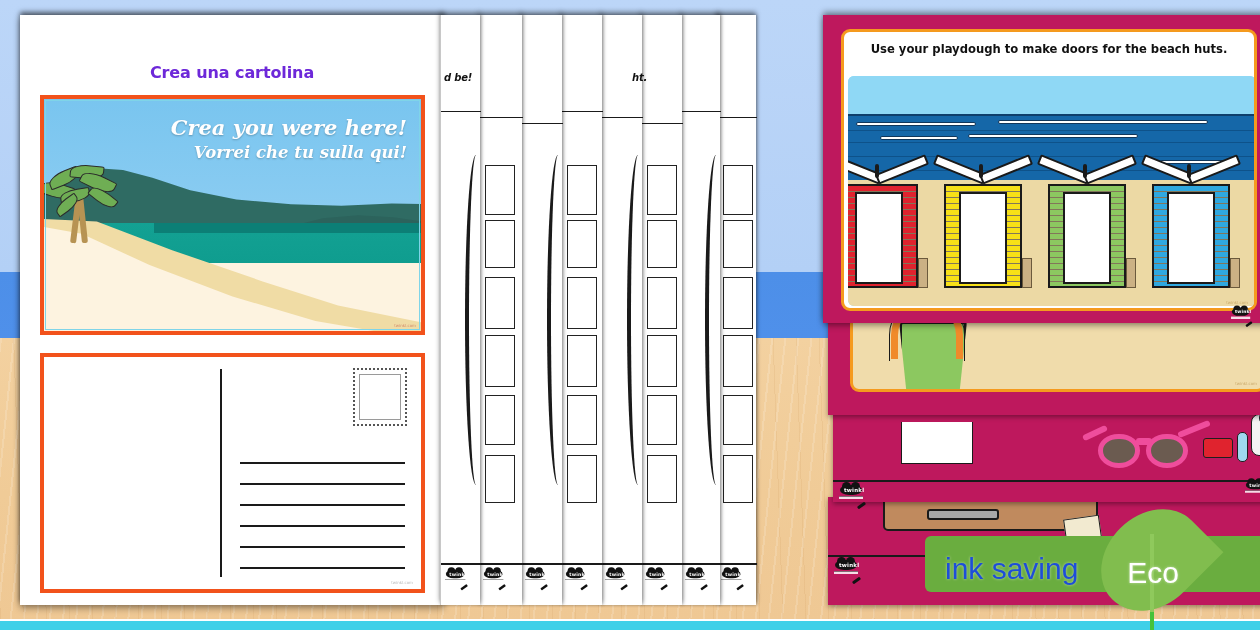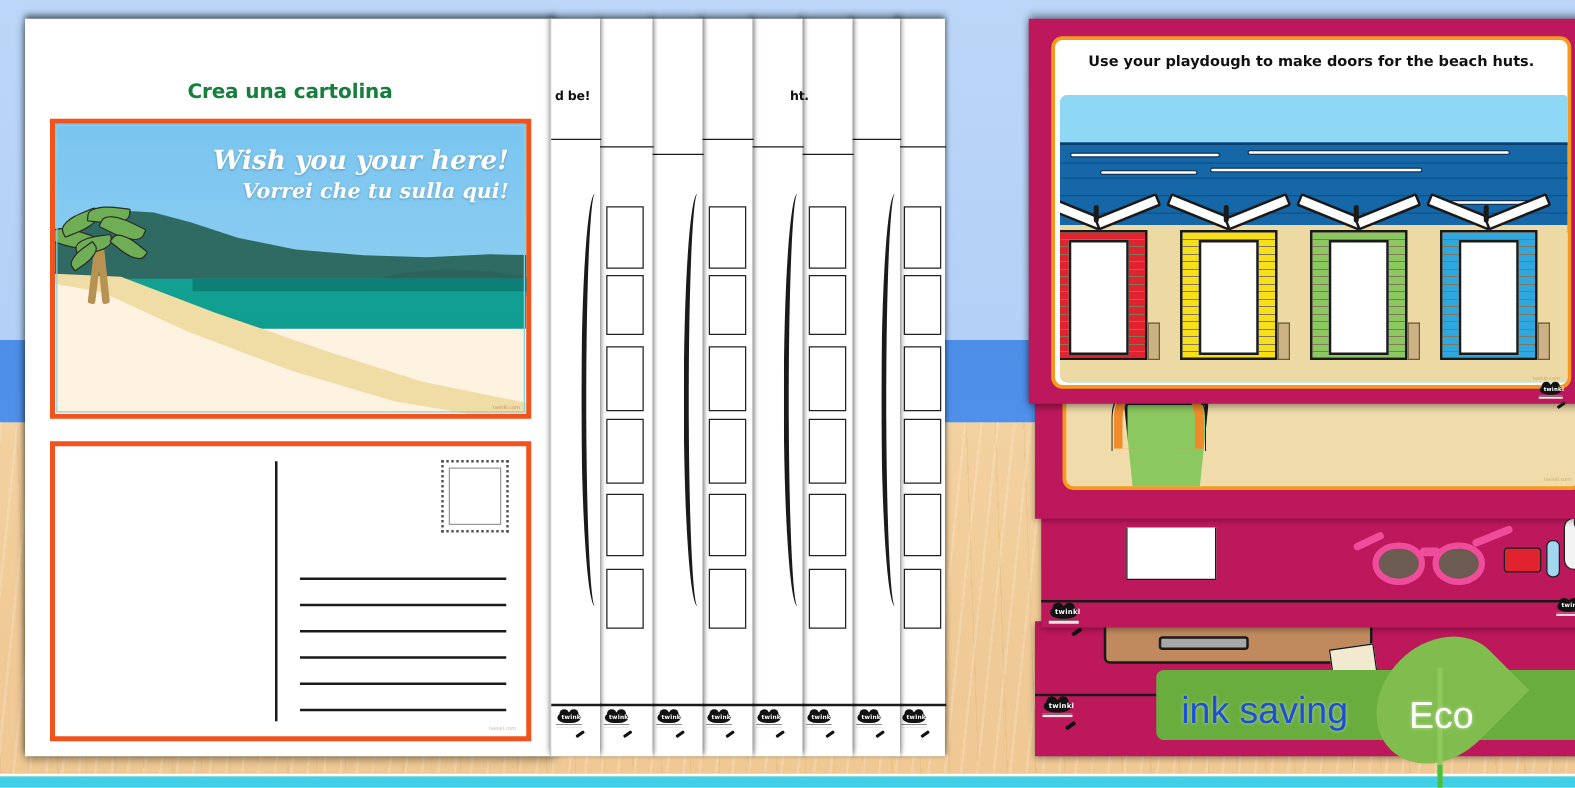--- a/index.html
+++ b/index.html
@@ -37,21 +37,21 @@
   .sheet-top-shadow { box-shadow: 0 -3px 5px rgba(0,0,0,.55), 0 3px 7px rgba(0,0,0,.4); }
 
   
   .fan-sheet {
     position:absolute; top:15px; height:590px; background:#fff;
     border-left:1px solid #c8c8c8;
     box-shadow: 1px 0 3px rgba(0,0,0,.28), 0 -3px 5px rgba(0,0,0,.45);
   }
   .fan-text {
     position:absolute; font-weight:bold; font-size:10px; color:#111;
-    font-family:"DejaVu Sans", sans-serif; letter-spacing:-.2px;
+    font-family:"DejaVu Sans", sans-serif; letter-spacing:-.2px;font-style:italic;
   }
   .fan-rule { position:absolute; background:#1a1a1a; }
   .fan-box  { position:absolute; border:1.3px solid #222; background:#fff; }
 
   
   .twinkl {
     position:absolute; width:26px; height:22px;
   }
   .twinkl .cloud{
     position:absolute; left:1px; top:1px; width:22px; height:10px;
@@ -81,21 +81,21 @@
   #main-sheet { left:20px; top:15px; width:424px; height:590px; }
 
   #pc-title-en {
     position:absolute; left:0; top:24px; width:100%; text-align:center;
     font-family:"DejaVu Sans", sans-serif; font-weight:bold;
     font-size:19.5px; color:#111; letter-spacing:-.2px;
   }
   #pc-title-it {
     position:absolute; left:0; top:48px; width:100%; text-align:center;
     font-family:"DejaVu Sans", sans-serif; font-weight:bold;
-    font-size:16px; color:#15803d; letter-spacing:-.1px;
+    font-size:16px; color:#6d28d9; letter-spacing:-.1px;
   }
 
   
   #pc-front {
     position:absolute; left:20px; top:80px; width:385px; height:240px;
     border:4px solid #f2521b; background:#fdf3e0; overflow:hidden;
   }
   #pc-front .inner-line{ position:absolute; inset:1px; border:1.5px solid #7fd4e8; pointer-events:none; z-index:6;}
   .pf-sky  { position:absolute; left:0; top:0; width:100%; height:130px;
              background:linear-gradient(#79c5ef,#8dcdf2); }
@@ -469,21 +469,21 @@
       <div class="pf-palm-trunk" style="left:38px; top:92px; width:6px; height:52px; transform:rotate(-6deg);"></div>
       <div class="pf-leaf" style="left:-4px;  top:84px; width:34px; height:15px; transform:rotate(18deg);"></div>
       <div class="pf-leaf" style="left:4px;   top:72px; width:32px; height:14px; transform:rotate(-22deg);"></div>
       <div class="pf-leaf" style="left:26px;  top:66px; width:34px; height:14px; transform:rotate(6deg);"></div>
       <div class="pf-leaf" style="left:36px;  top:76px; width:36px; height:15px; transform:rotate(26deg);"></div>
       <div class="pf-leaf" style="left:16px;  top:90px; width:30px; height:13px; transform:rotate(-8deg);"></div>
       <div class="pf-leaf" style="left:44px;  top:92px; width:30px; height:13px; transform:rotate(38deg);"></div>
       <div class="pf-leaf" style="left:10px;  top:100px; width:26px; height:12px; transform:rotate(-36deg);"></div>
     </div>
 
-    <div id="pf-msg-en">Wish you your here!</div>
+    <div id="pf-msg-en">Crea you were here!</div>
     <div id="pf-msg-it">Vorrei che tu sulla qui!</div>
     <div id="pf-credit">twinkl.com</div>
     <div class="inner-line"></div>
   </div>
 
   <div id="pc-back">
     <div id="pc-divider"></div>
     <div id="pc-stamp">
       <div class="stamp-inner"></div>
     </div>

